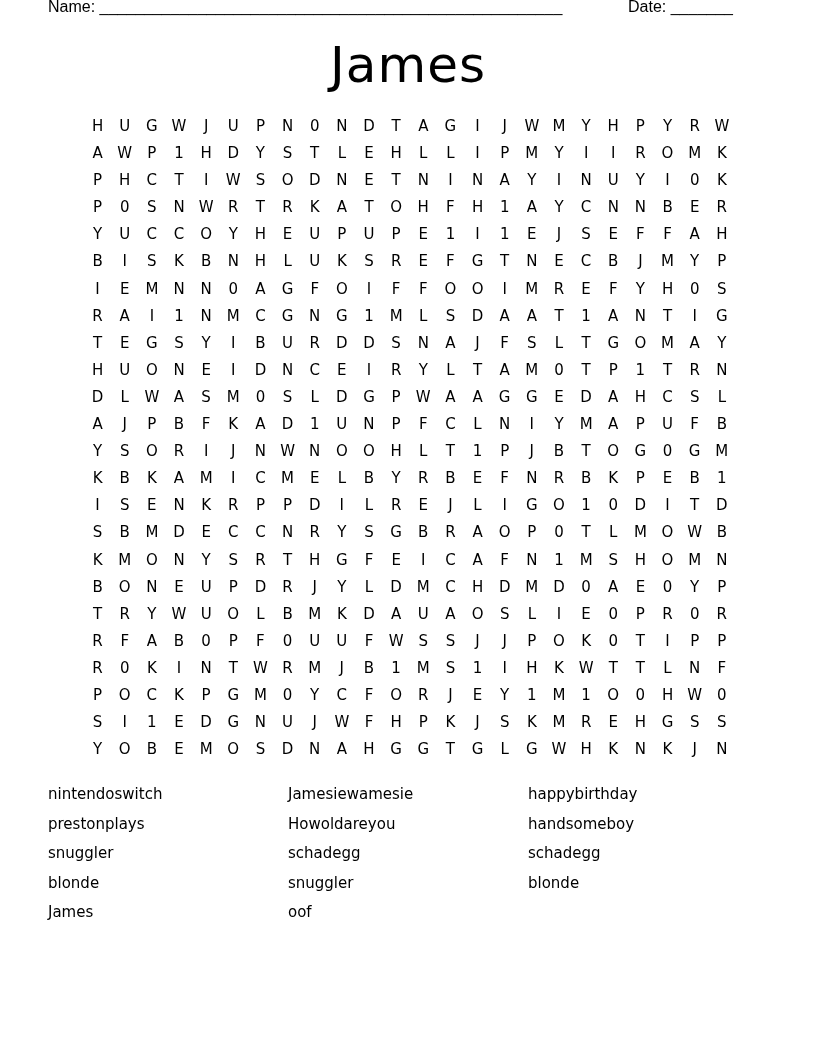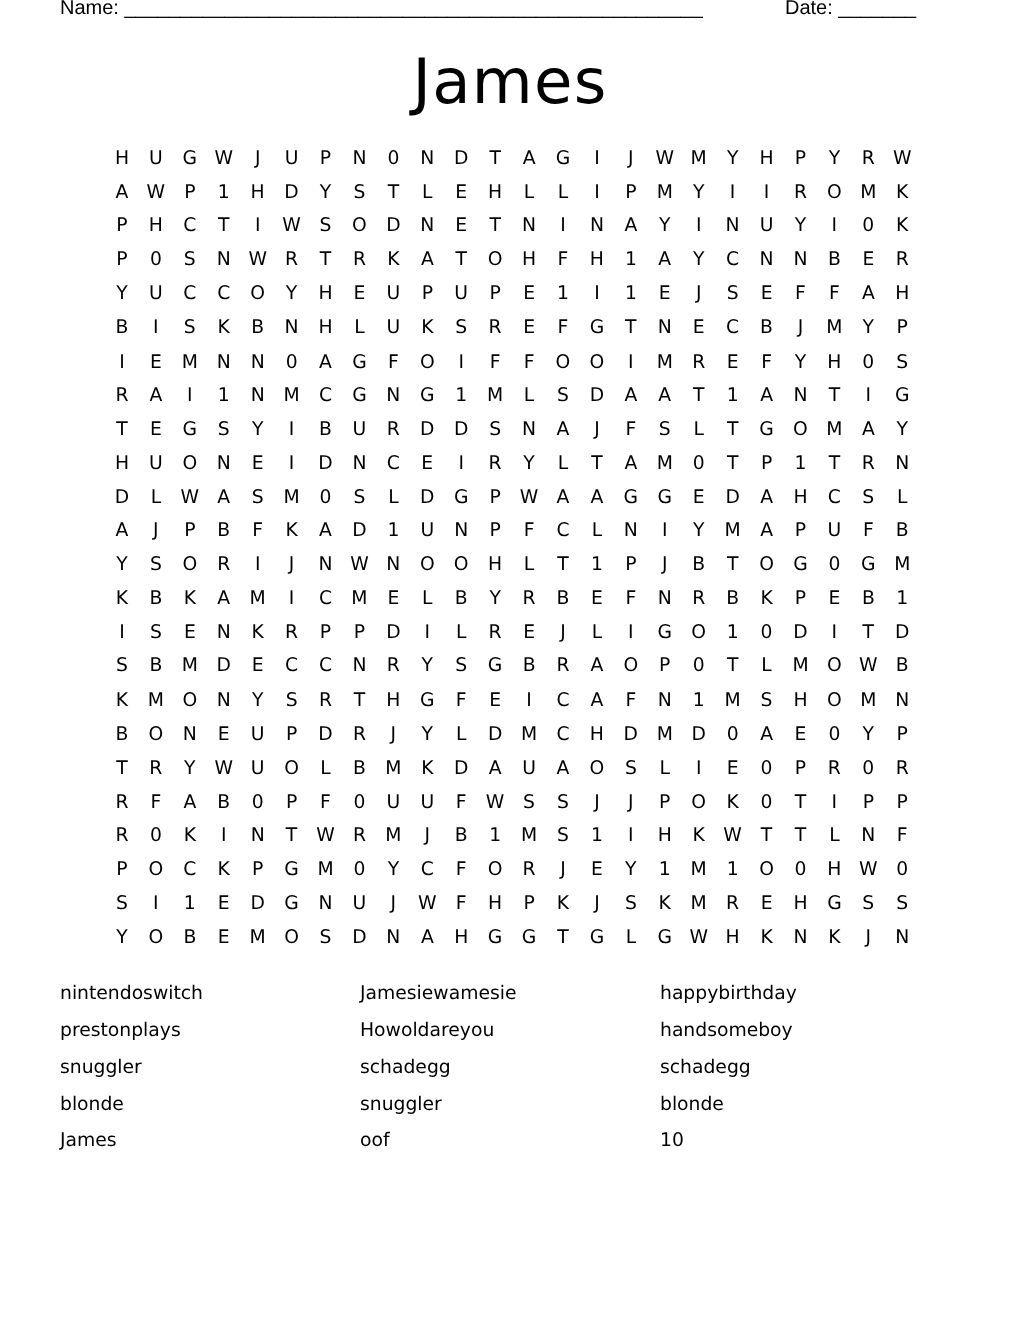--- a/index.html
+++ b/index.html
@@ -624,14 +624,13 @@
     <div class="word">Howoldareyou</div>
     <div class="word">handsomeboy</div>
     <div class="word">snuggler</div>
     <div class="word">schadegg</div>
     <div class="word">schadegg</div>
     <div class="word">blonde</div>
     <div class="word">snuggler</div>
     <div class="word">blonde</div>
     <div class="word">James</div>
     <div class="word">oof</div>
-    <div class="word">10</div>
   </div>
 
 </body></html>

